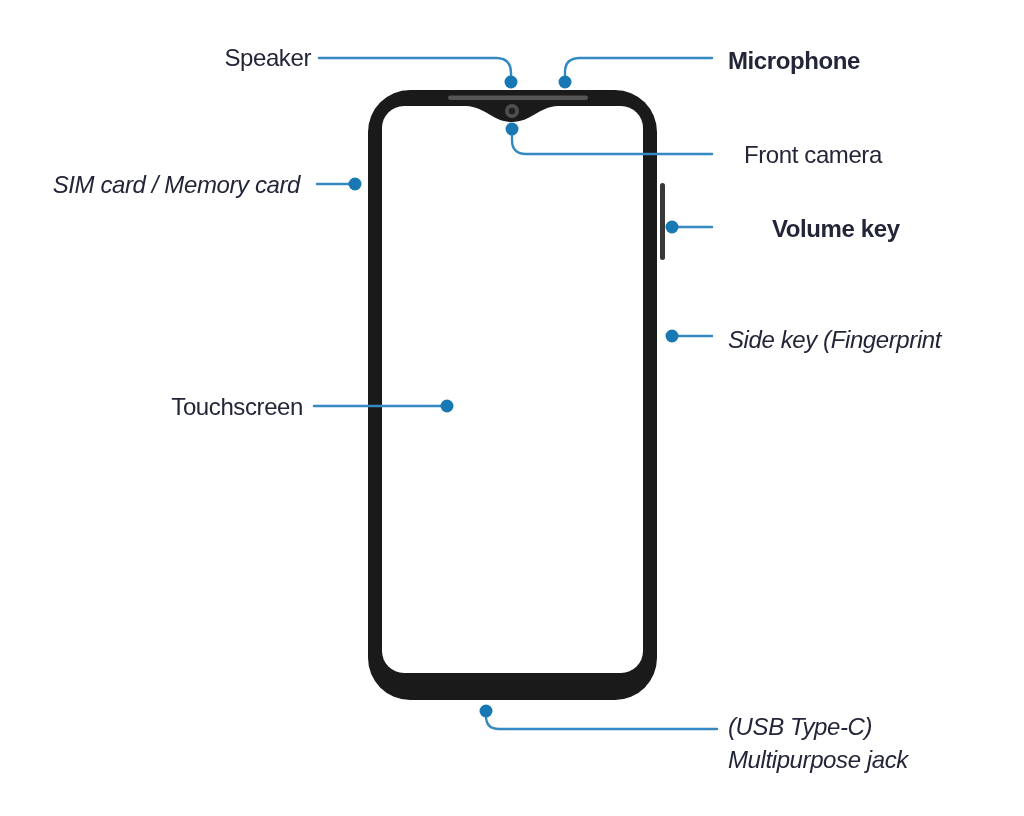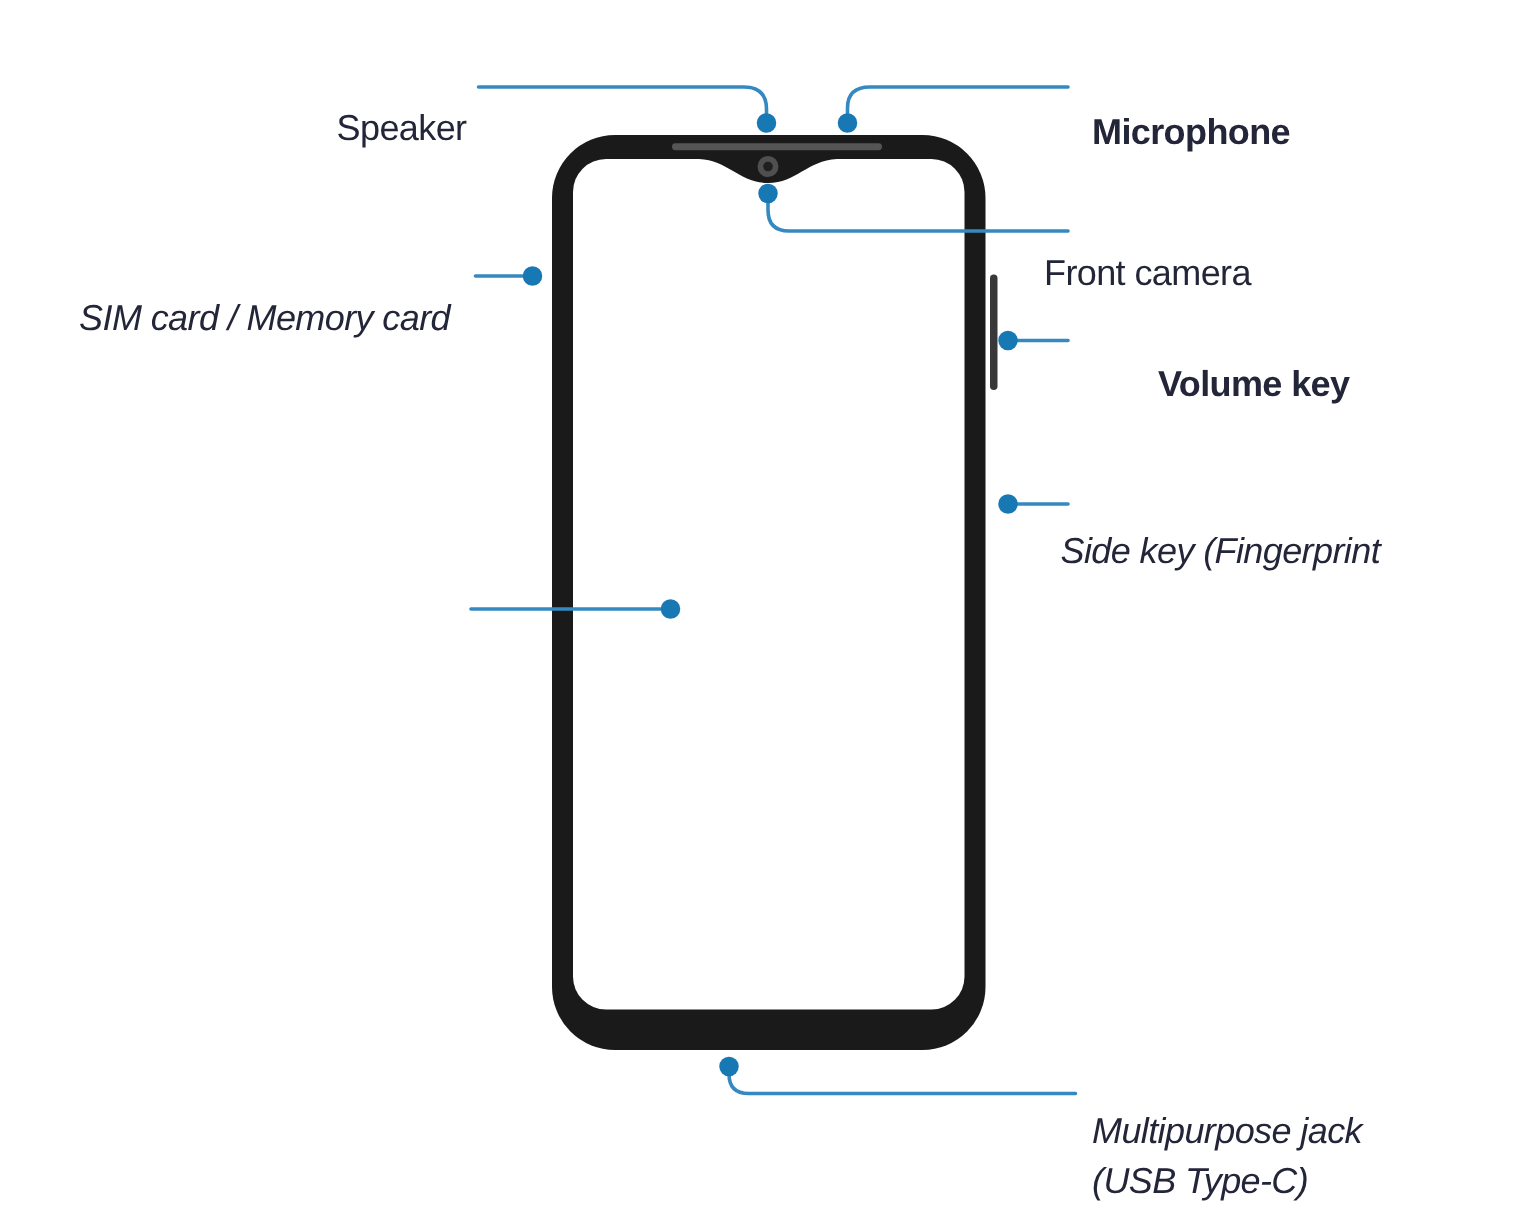--- a/index.html
+++ b/index.html
@@ -28,31 +28,30 @@
   }
   .anchor-dot { fill: var(--accent-dot, #1878b4); }
 
   .callout {
     position: absolute;
     font-size: 24px;
     line-height: 31px;
     letter-spacing: -0.4px;
     color: var(--label-text, #232538);
     white-space: nowrap;
-    margin-top: 28px;
   }
   .align-right { text-align: right; }
   .callout .line { display: block; font-style: italic; }
 
   #speaker-label          { top: 42px;  right: 713px; }
   #microphone-label       { top: 45px;  left: 728px; font-weight: bold; }
-  #front-camera-label     { top: 139px; left: 696px; text-align: center; }
+  #front-camera-label     { top: 139px; left: 744px; text-align: center; }
   #sim-tray-label         { top: 168px; right: 724px; line-height: 34px; }
   #volume-key-label       { top: 213px; left: 772px; font-weight: bold; }
-  #side-key-label         { top: 324px; left: 707px; line-height: 31px; }
+  #side-key-label         { top: 324px; left: 728px; line-height: 31px; }
   #touchscreen-label      { top: 391px; right: 721px; }
   #multipurpose-jack-label{ top: 710px; left: 728px; line-height: 33px; }
 </style>
 </head>
 <body>
 
 <div id="canvas">
 
   <svg id="diagram-svg" width="1024" height="816" viewBox="0 0 1024 816">
 
@@ -96,19 +95,20 @@
   <div class="callout align-right" id="sim-tray-label">
     <span class="line">SIM card / Memory card</span>
   </div>
 
   <div class="callout" id="volume-key-label">Volume key</div>
 
   <div class="callout" id="side-key-label">
     <span class="line">Side key (Fingerprint</span>
   </div>
 
+  <div class="callout align-right" id="touchscreen-label">Touchscreen</div>
 
   <div class="callout" id="multipurpose-jack-label">
+    <span class="line">(USB Type-C)</span>
     <span class="line">Multipurpose jack</span>
-    <span class="line">(USB Type-C)</span>
   </div>
 
 </div>
 
 </body></html>

